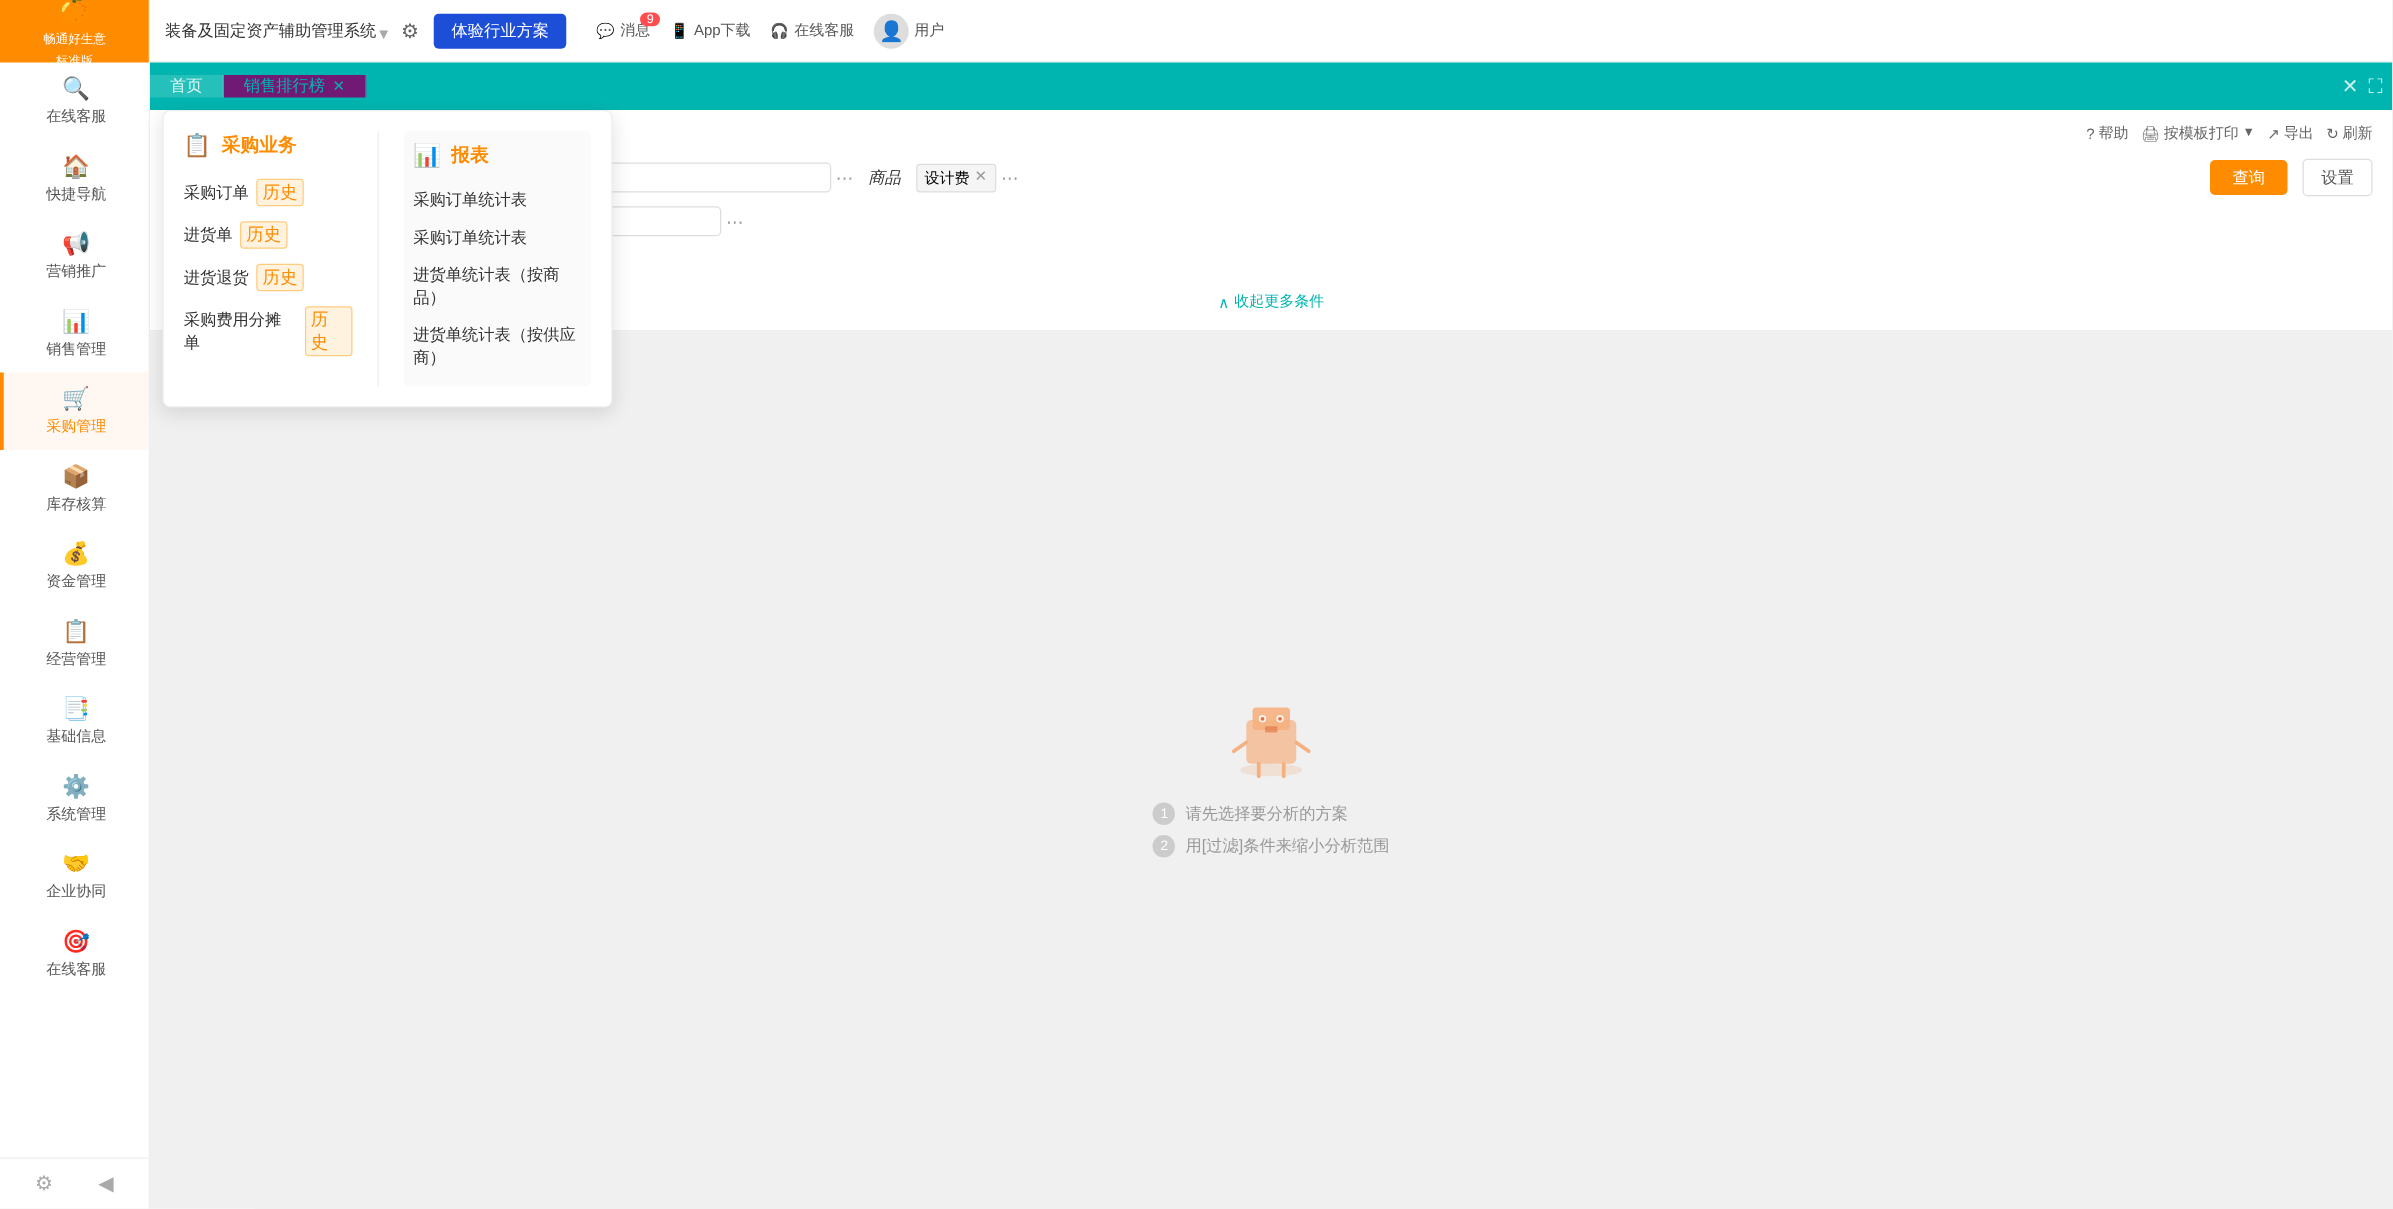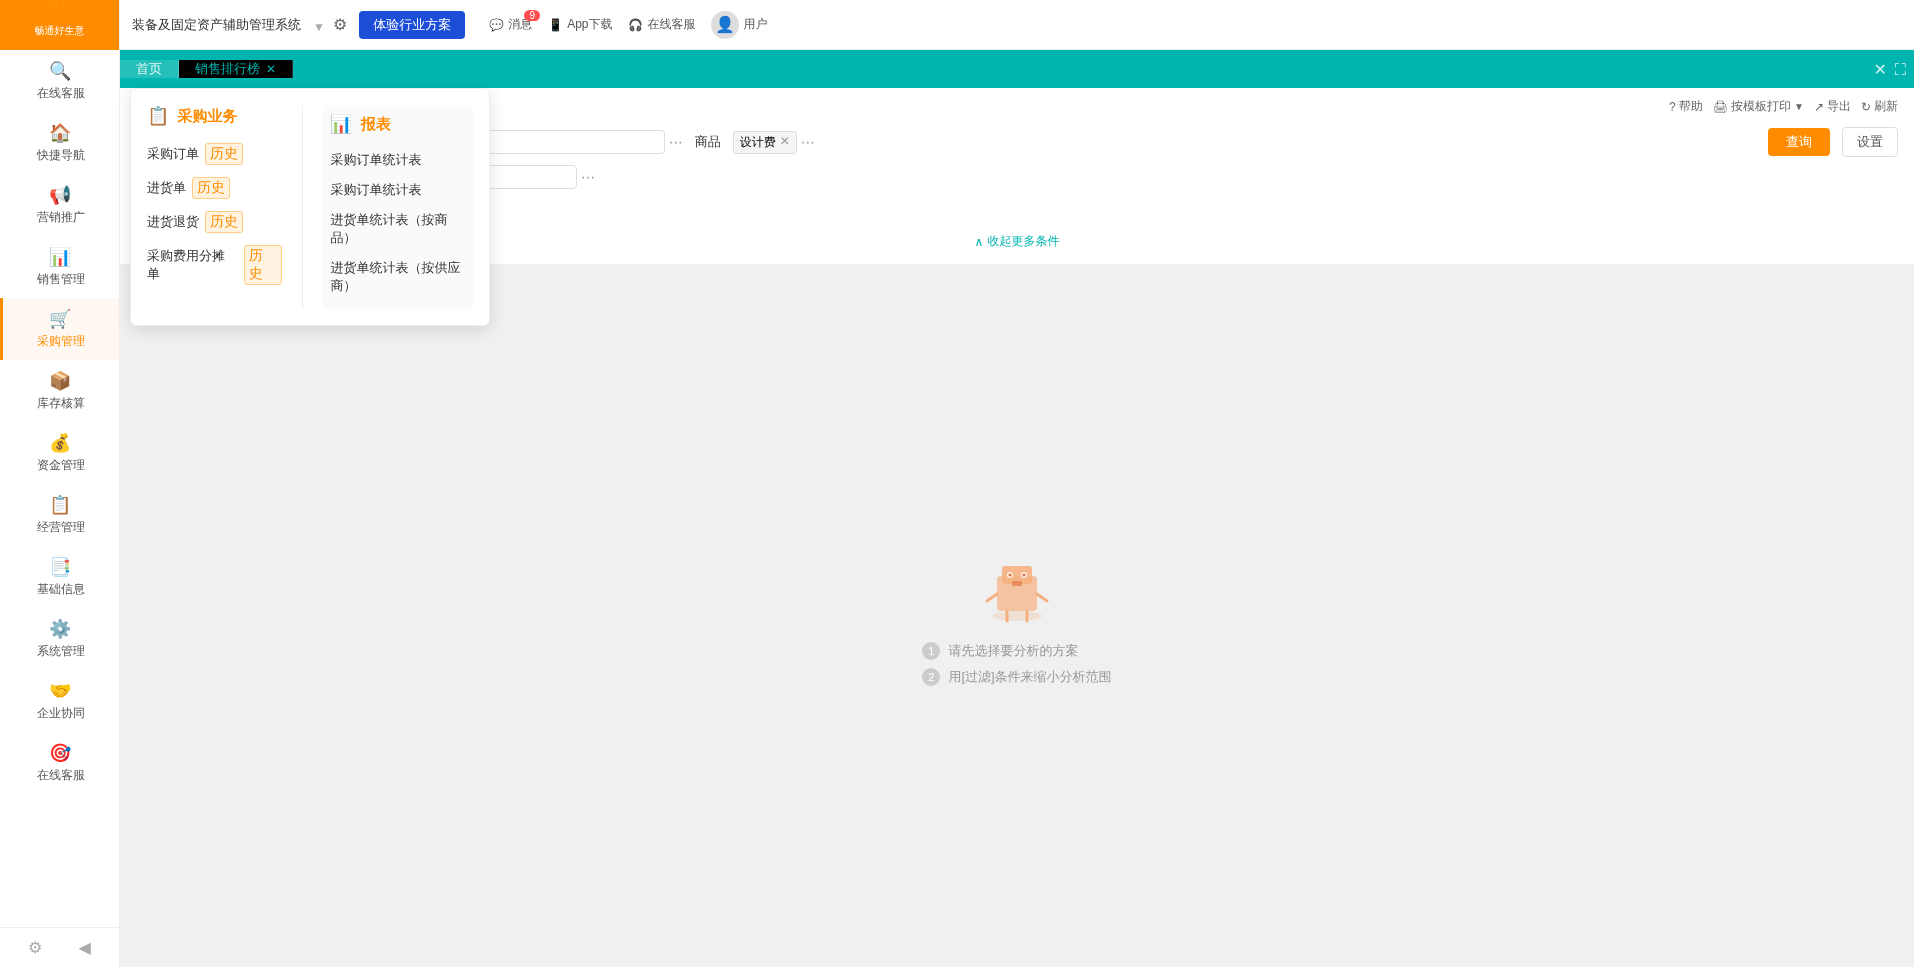--- a/index.html
+++ b/index.html
@@ -25,21 +25,21 @@
       font-size: 12px;
       flex-direction: column;
       padding: 4px;
     }
     #sidebar-logo .logo-icon {
       font-size: 22px;
       font-weight: bold;
     }
     #sidebar-logo .logo-text {
       font-size: 10px;
-      margin-top: 14px;
+      margin-top: 4px;
     }
     .sidebar-nav {
       flex: 1;
       overflow-y: auto;
     }
     .sidebar-item {
       display: flex;
       flex-direction: column;
       align-items: center;
       justify-content: center;
@@ -77,21 +77,21 @@
       display: flex;
       align-items: center;
       padding: 0 12px;
       border-bottom: 1px solid #eee;
       gap: 8px;
       flex-shrink: 0;
     }
     #topbar-system-select {
       display: flex;
       align-items: flex-end;
-      gap: 12px;
+      gap: 0;
       cursor: pointer;
       font-size: 13px;
       color: #333;
     }
     #topbar-gear { color: #666; cursor: pointer; font-size: 16px; margin-right: 4px; }
     #topbar-industry-btn {
       background: #1d4ed8;
       color: #fff;
       border: none;
       border-radius: 4px;
@@ -151,21 +151,21 @@
       display: flex;
       align-items: center;
       padding: 0 16px;
       cursor: pointer;
       font-size: 13px;
       color: rgba(255,255,255,0.85);
       gap: 6px;
       border-right: 1px solid rgba(255,255,255,0.2);
     }
     .tab-item.home { background: rgba(255,255,255,0.15); }
-    .tab-item.active { background: #000000; color: #00b5b0; font-weight: 500; }
+    .tab-item.active { background: #701a75; color: #00b5b0; font-weight: 500; }
     .tab-close { font-size: 12px; color: #00b5b0; cursor: pointer; }
     .tab-right-actions {
       position: absolute;
       right: 8px;
       top: 50%;
       transform: translateY(-50%);
       display: flex;
       gap: 8px;
       align-items: center;
     }
@@ -204,21 +204,21 @@
       margin-bottom: 4px;
     }
     .filter-action-link {
       color: #666;
       cursor: pointer;
       font-size: 12px;
       display: flex;
       align-items: center;
       gap: 3px;
     }
-    .filter-label { color: #333; font-size: 13px; white-space: nowrap; }
+    .filter-label { color: #333; font-size: 13px; white-space: nowrap; font-style: italic; }
     .filter-input {
       border: 1px solid #ddd;
       border-radius: 4px;
       padding: 4px 8px;
       font-size: 12px;
       color: #333;
       outline: none;
       min-width: 120px;
     }
     .filter-date-range {

